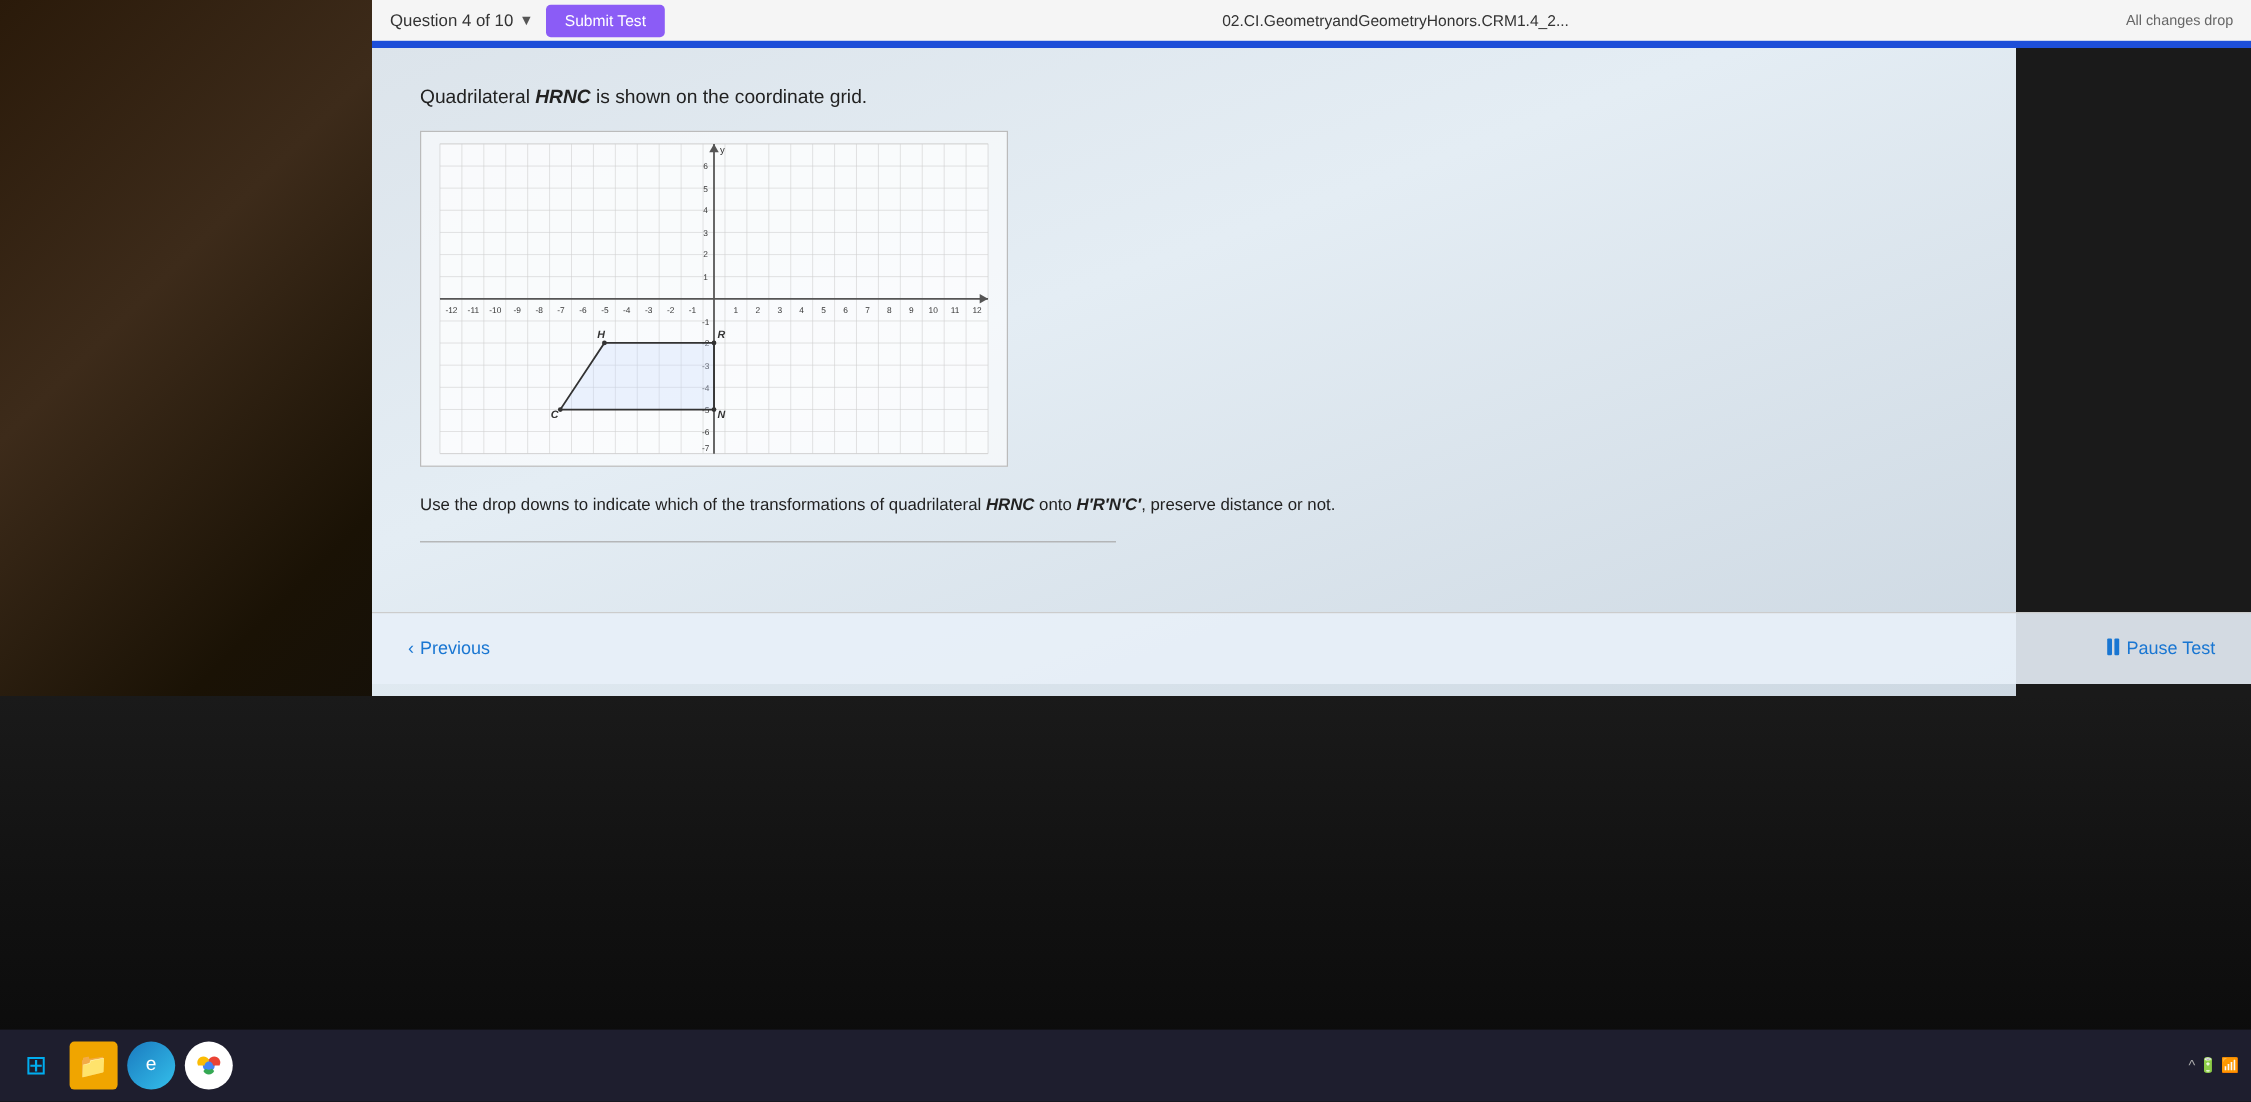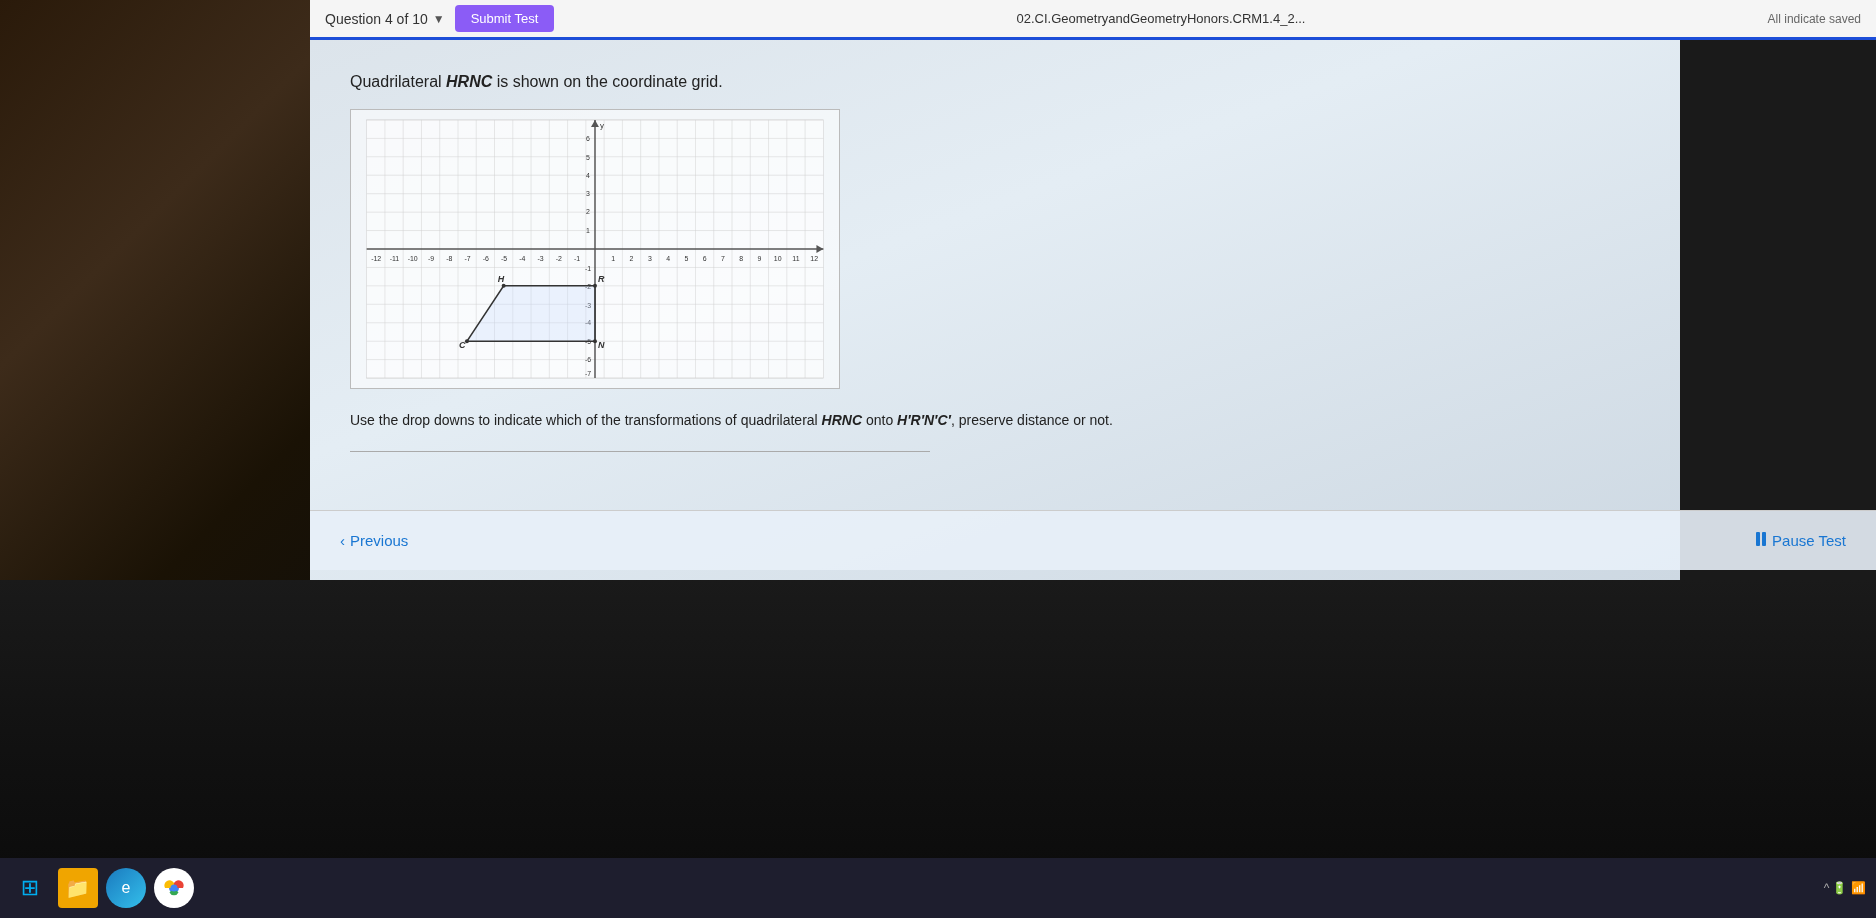--- a/index.html
+++ b/index.html
@@ -74,21 +74,21 @@
     }
 
     
     .header-bar {
       position: absolute;
       left: 310px;
       top: 0;
       width: 1566px;
       height: 40px;
       background: #f5f5f5;
-      border-bottom: 3px solid #1d4ed8;
+      border-bottom: 6px solid #1d4ed8;
       display: flex;
       align-items: center;
       padding: 0 15px;
       gap: 10px;
     }
 
     .question-selector {
       display: flex;
       align-items: center;
       gap: 5px;
@@ -231,21 +231,21 @@
 
 <div class="bottom-dark"></div>
 
 <div class="header-bar">
   <div class="question-selector">
     <span>Question 4 of 10</span>
     <span class="dropdown-arrow">▼</span>
   </div>
   <button class="submit-btn">Submit Test</button>
   <span class="test-id">02.CI.GeometryandGeometryHonors.CRM1.4_2...</span>
-  <span class="save-status">All indicate saved</span>
+  <span class="save-status">All changes drop</span>
 </div>
 
 <div class="content-area">
   <p class="question-text">
     <span>Quadrilateral </span><span class="italic-bold">HRNC</span><span> is shown on the coordinate grid.</span>
   </p>
 
   <div class="grid-container">
     <svg class="grid-svg" viewBox="0 0 490 280">
 

